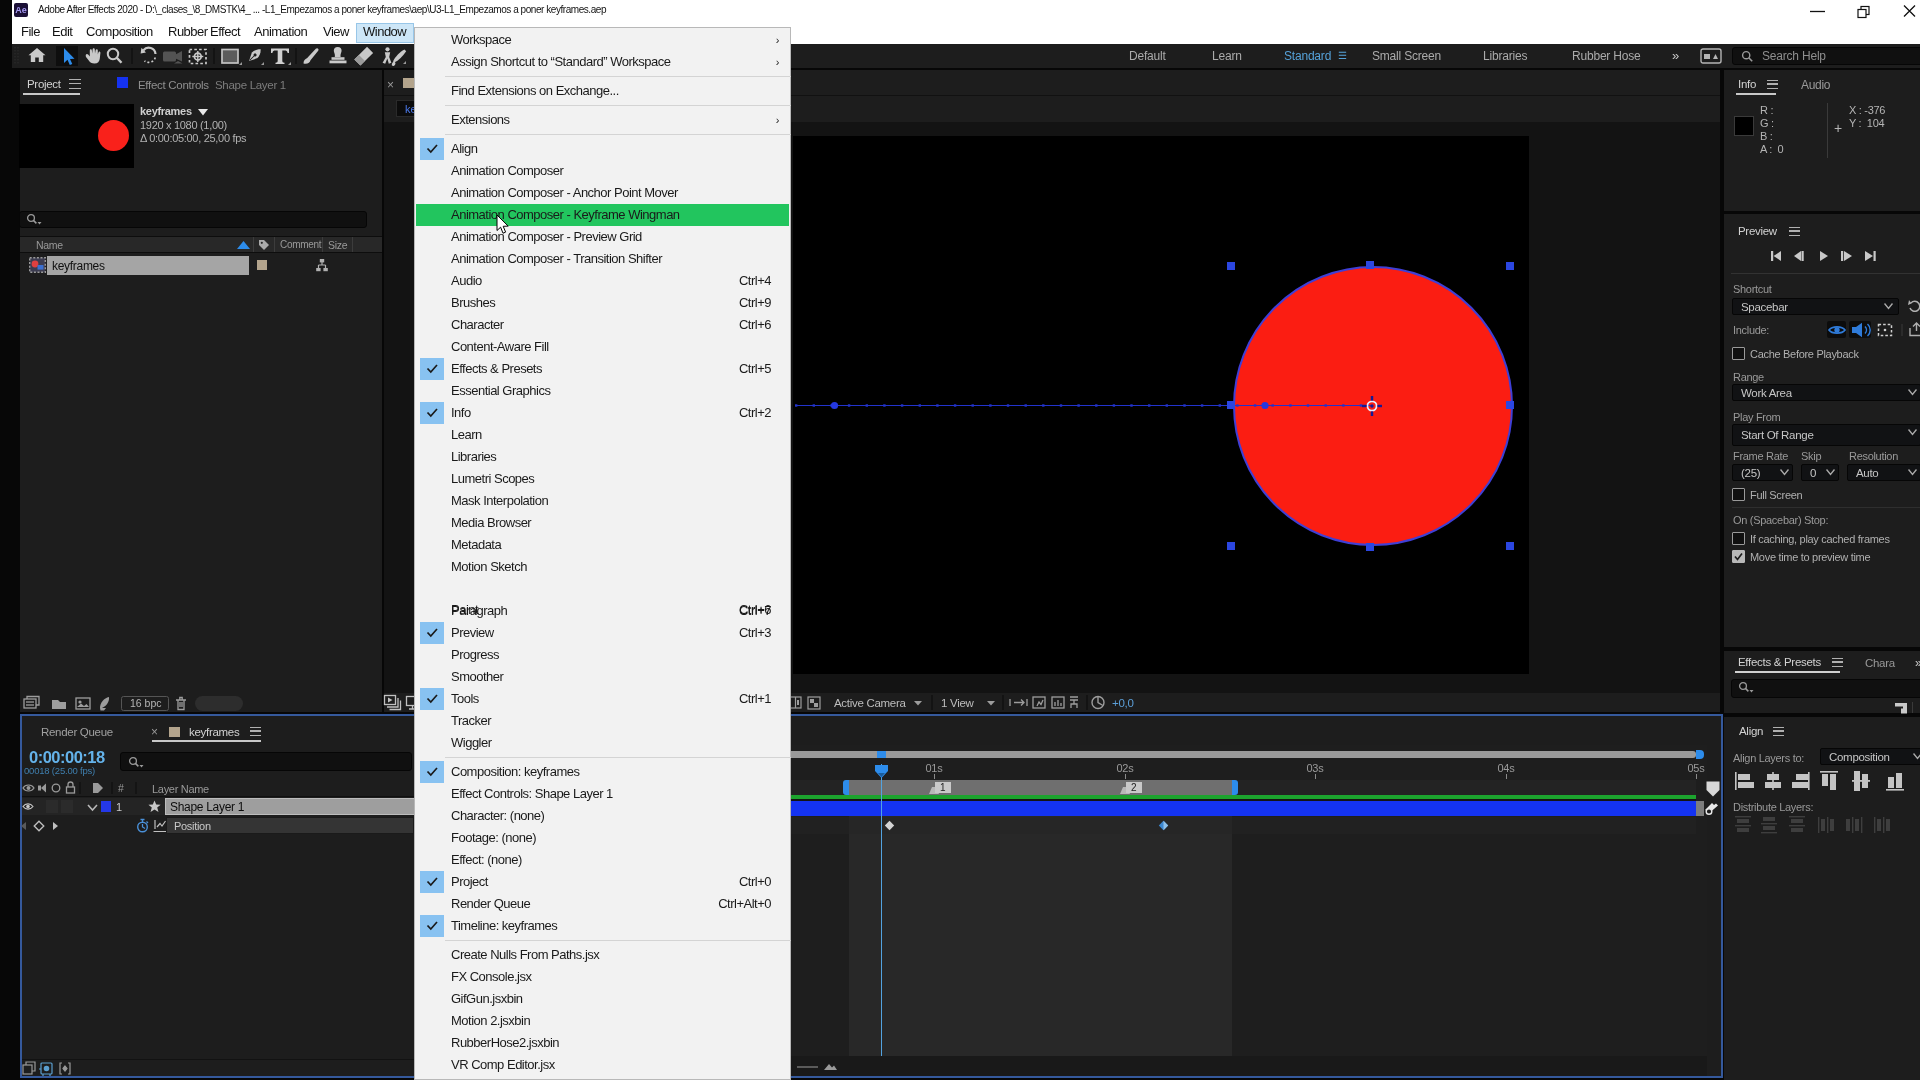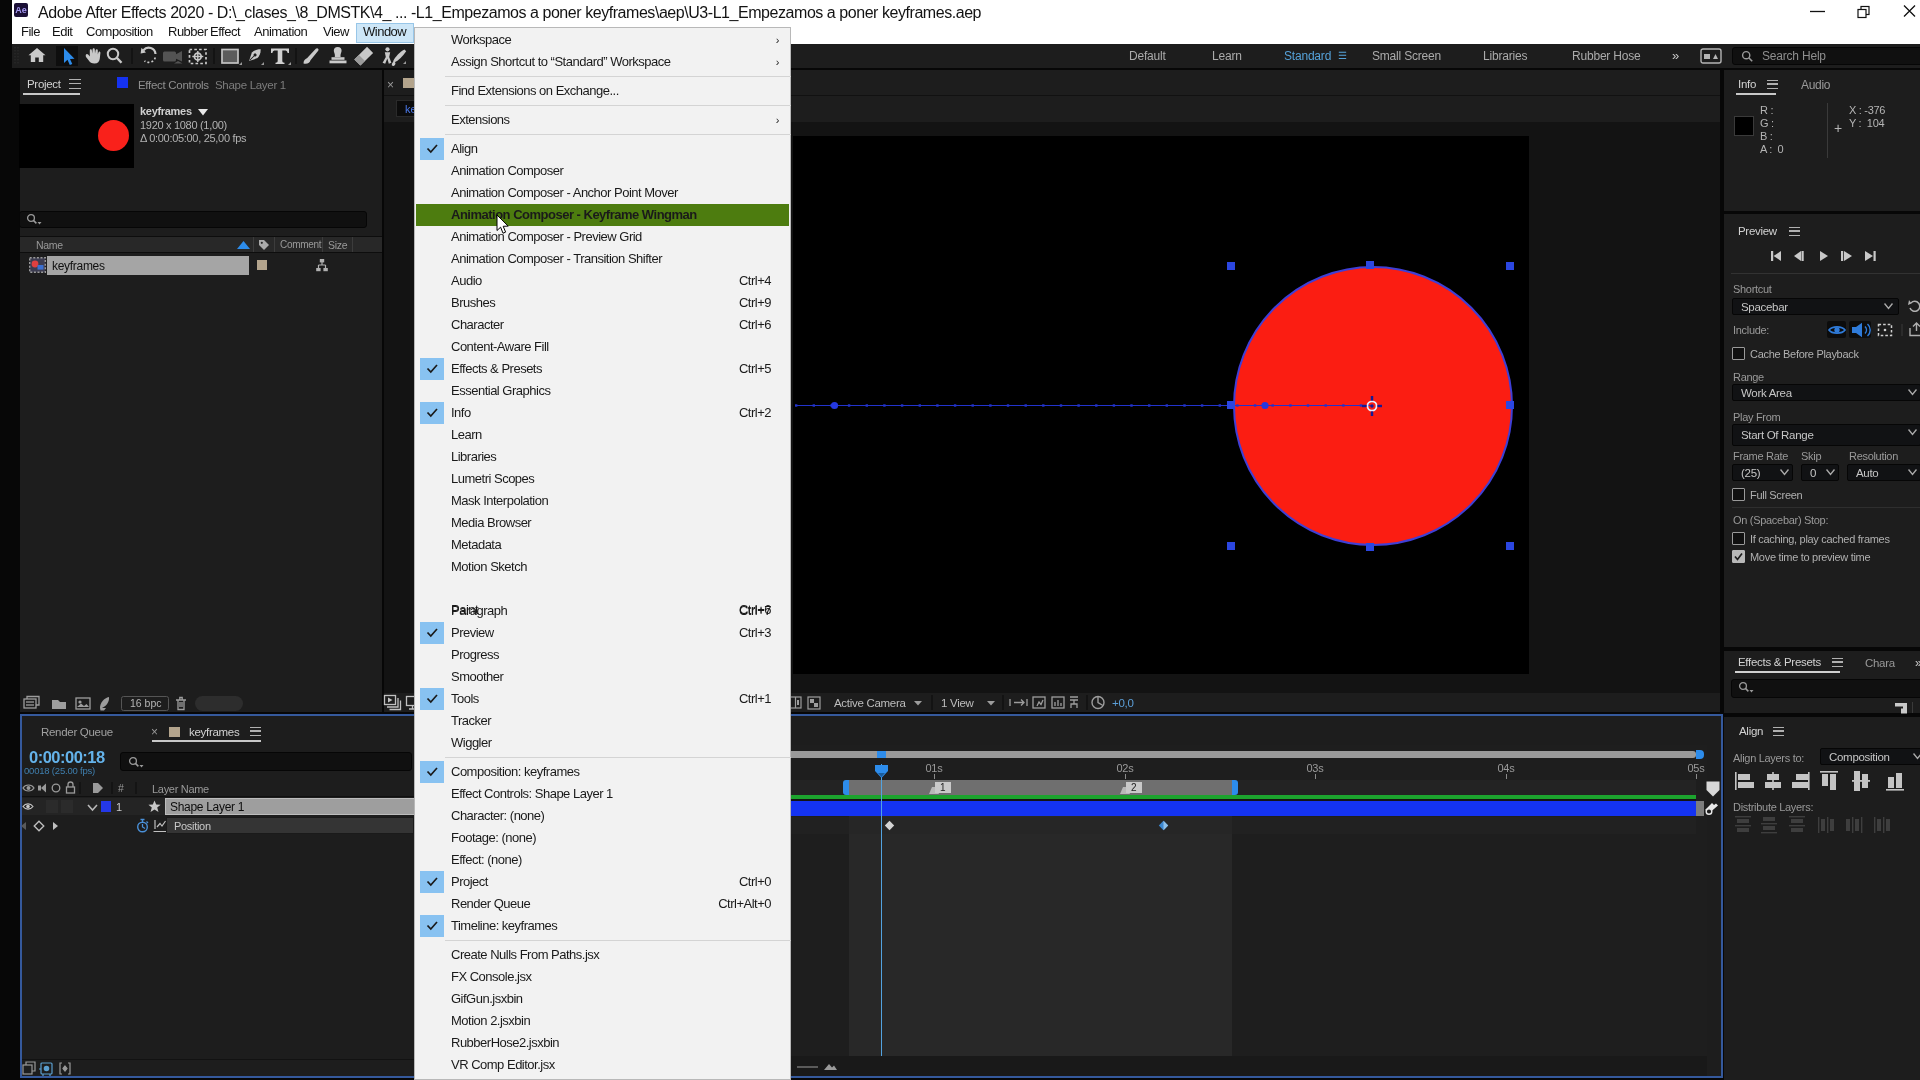--- a/index.html
+++ b/index.html
@@ -2,38 +2,38 @@
 <html><head>
 <meta charset="utf-8">
 <style>
 * { margin:0; padding:0; box-sizing:border-box; }
 html,body { width:1920px; height:1080px; overflow:hidden; background:#070707; }
 body { font-family:"Liberation Sans", sans-serif; }
 .abs { position:absolute; }
 #app { position:relative; width:1920px; height:1080px; background:#070707;margin-left:12px; }
 #titlebar { left:0; top:0; width:1920px; height:23px; background:#ffffff; }
 #aeicon { left:2px; top:3px; width:14px; height:14px; background:#1b1036; border-radius:2px; color:#a79bf5; font-size:9px; font-weight:bold; text-align:center; line-height:14px; }
-#titletext { left:26px; top:4px; font-size:16px; letter-spacing:-0.45px; color:#131313; white-space:pre; }
+#titletext { left:26px; top:4px; font-size:10px; letter-spacing:-0.45px; color:#131313; white-space:pre; }
 #menubar { left:0; top:23px; width:1920px; height:21px; background:#ffffff; }
 .mitem { position:absolute; top:1px; font-size:13px; letter-spacing:-0.5px; color:#131313; }
 #winhl { left:344px; top:0px; width:58px; height:20px; background:#cde6f7; border:1px solid #98c6e8; }
 #toolbar { left:0; top:44px; width:1920px; height:24px; background:#1d1d1d; }
 .wstab { position:absolute; top:44px; height:24px; line-height:24px; font-size:12px; letter-spacing:-0.2px; color:#ababab; }
 .panel { background:#1d1d1d; }
 .ptxt { position:absolute; font-size:11.5px; letter-spacing:-0.3px; color:#d2d2d2; white-space:pre; }
 .dtxt { position:absolute; font-size:11px; letter-spacing:-0.3px; color:#999; white-space:pre; }
 .dd { position:absolute; background:#111214; border:1px solid #060606; border-radius:2px; color:#c6c6c6; font-size:11.5px; letter-spacing:-0.3px; }
 .ddt { position:absolute; left:8px; top:50%; transform:translateY(-50%); white-space:pre; }
 .cbx { position:absolute; width:13px; height:13px; background:#101010; border:1px solid #9a9a9a; border-radius:1px; }
 .srch { position:absolute; background:#101010; border:1px solid #060606; border-radius:3px; }
 #popup { left:402px; top:27px; width:377px; height:1053px; background:#f2f2f2; border:1px solid #b8b8b8; z-index:50; }
 .mrow { position:absolute; left:1px; width:373px; height:22px; font-size:13px; letter-spacing:-0.5px; color:#1a1a1a; line-height:22px; }
 .mrow .txt { position:absolute; left:35px; white-space:pre; }
 .mrow .sc { position:absolute; right:18px; }
-.mhl { background:#4d7c0f;font-weight:bold; }
+.mhl { background:#22c55e; }
 .mchk { position:absolute; left:4px; top:0; width:24px; height:22px; background:#88c2f1; }
 .msep { position:absolute; left:30px; width:346px; height:1px; background:#d4d4d4; }
 .arr { position:absolute; right:10px; top:0px; color:#222; font-size:11px; }
 svg { display:block; }
 </style>
 </head>
 <body>
 <div id="app">
 
   <div class="abs" id="titlebar"></div>

